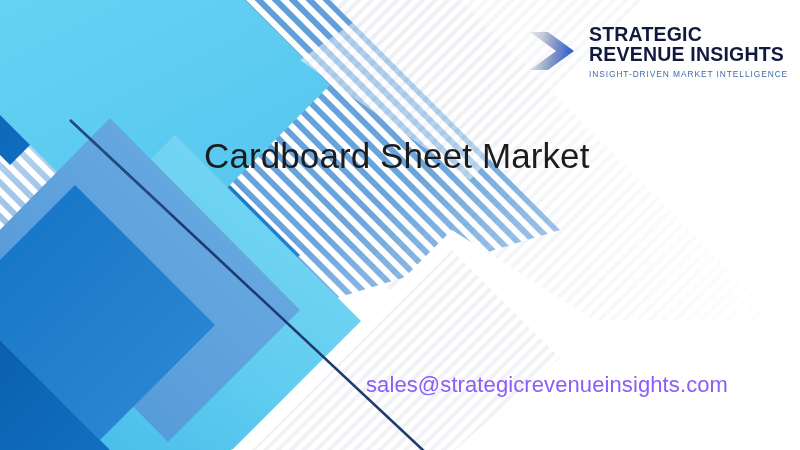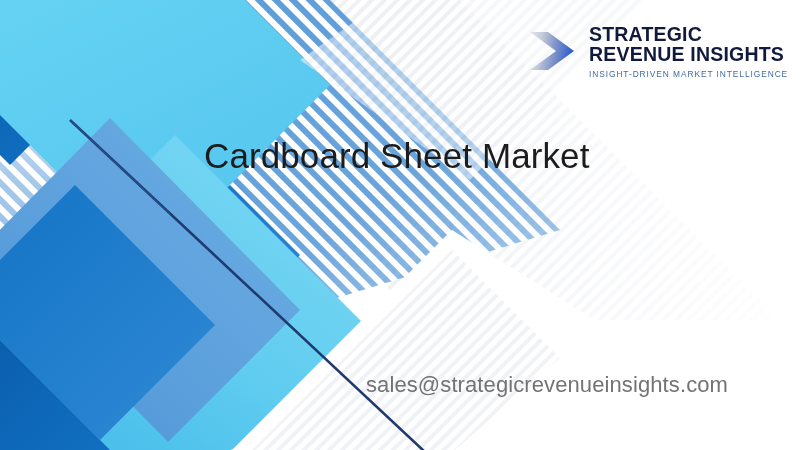--- a/index.html
+++ b/index.html
@@ -67,21 +67,21 @@
     white-space: nowrap;
   }
 
   
   #email {
     position: absolute;
     left: 366px;
     top: 372px;
     font-family: "Liberation Sans", sans-serif;
     font-size: 22px;
-    color: #737373;
+    color: #8b5cf6;
     letter-spacing: 0.1px;
     white-space: nowrap;
   }
 </style>
 </head>
 <body>
 
 <div id="slide">
 
   <div id="artwork">

